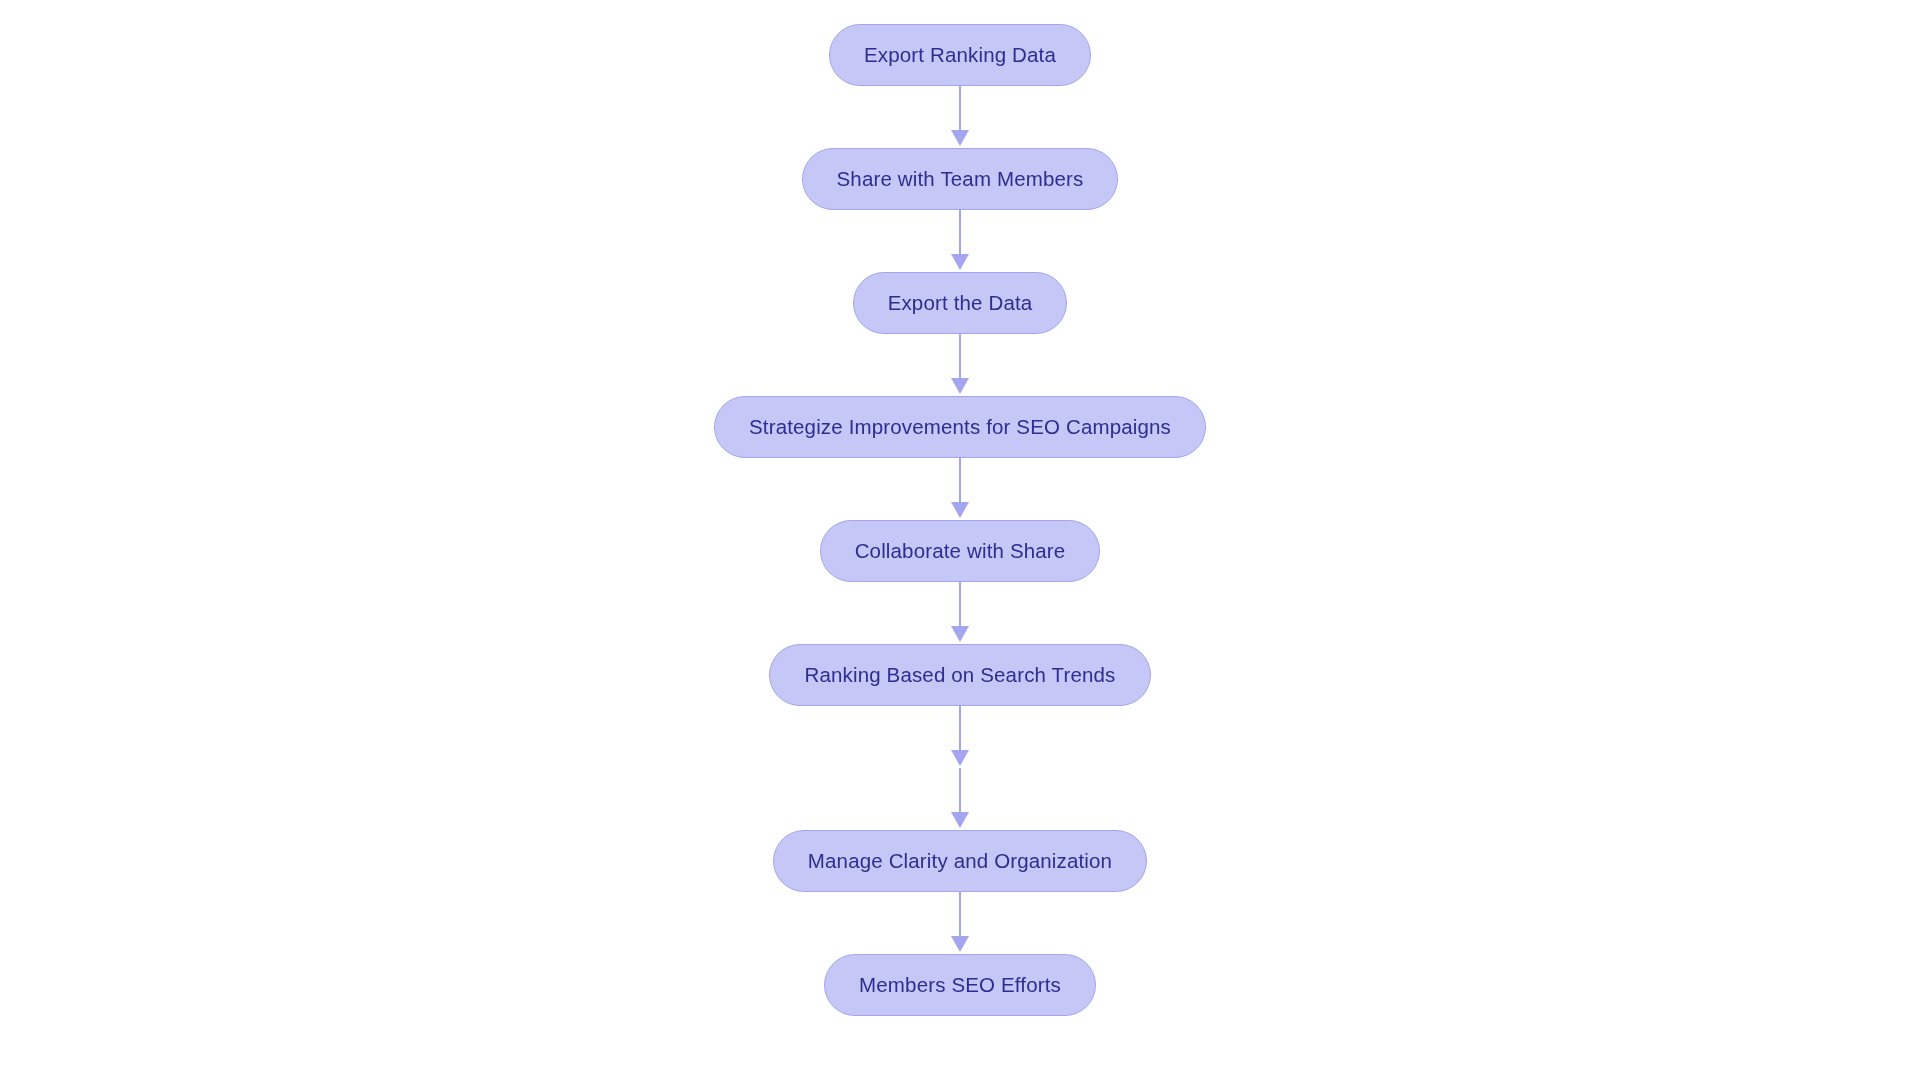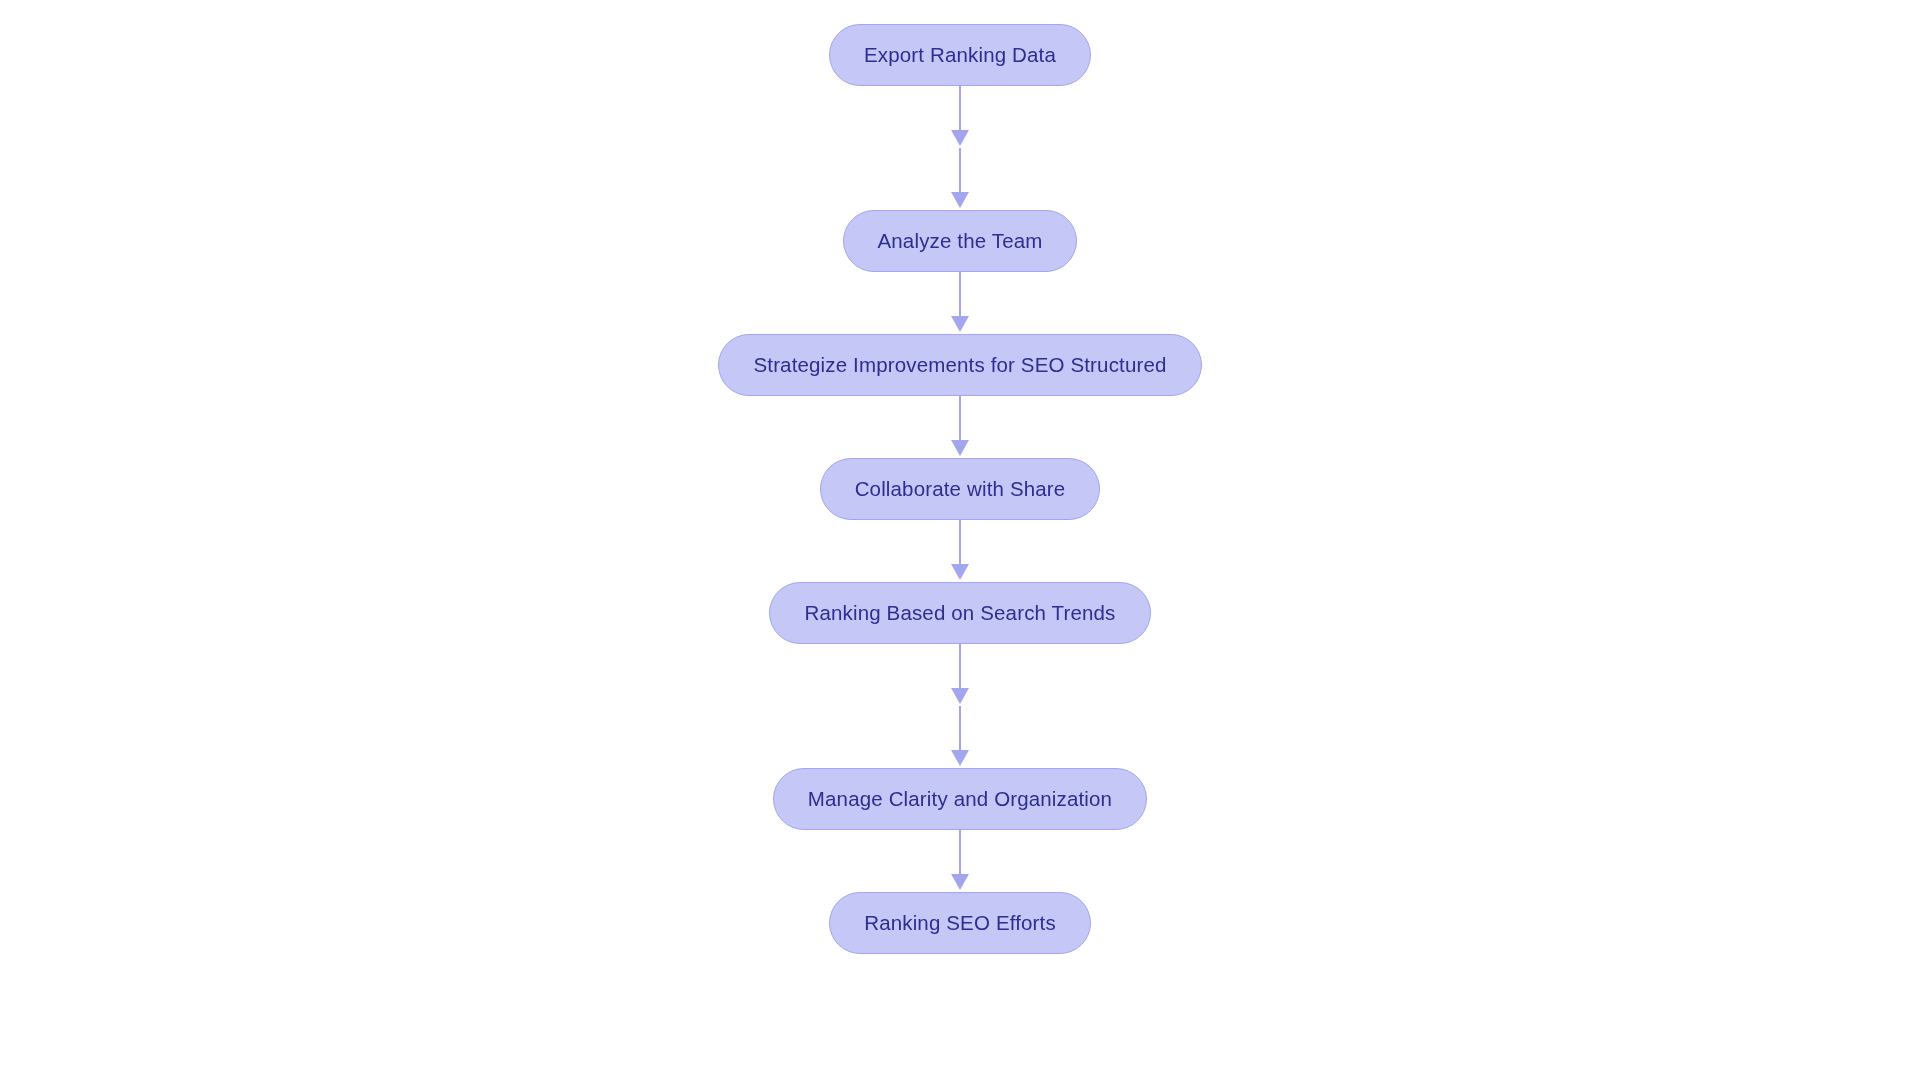--- a/index.html
+++ b/index.html
@@ -88,37 +88,40 @@
 
     <div class="flow-node">
       <span>Export Ranking Data</span>
     </div>
 
     <div class="flow-connector">
       <div class="conn-line"></div>
       <div class="conn-head"></div>
     </div>
 
-
-    <div class="flow-connector">
-      <div class="conn-line"></div>
-      <div class="conn-head"></div>
-    </div>
-
     <div class="flow-node">
-      <span>Analyze the Team</span>
+      <span>Share with Team Members</span>
     </div>
 
     <div class="flow-connector">
       <div class="conn-line"></div>
       <div class="conn-head"></div>
     </div>
 
     <div class="flow-node">
-      <span>Strategize Improvements for SEO Structured</span>
+      <span>Export the Data</span>
+    </div>
+
+    <div class="flow-connector">
+      <div class="conn-line"></div>
+      <div class="conn-head"></div>
+    </div>
+
+    <div class="flow-node">
+      <span>Strategize Improvements for SEO Campaigns</span>
     </div>
 
     <div class="flow-connector">
       <div class="conn-line"></div>
       <div class="conn-head"></div>
     </div>
 
     <div class="flow-node">
       <span>Collaborate with Share</span>
     </div>
@@ -146,17 +149,17 @@
     <div class="flow-node">
       <span>Manage Clarity and Organization</span>
     </div>
 
     <div class="flow-connector">
       <div class="conn-line"></div>
       <div class="conn-head"></div>
     </div>
 
     <div class="flow-node">
-      <span>Ranking SEO Efforts</span>
+      <span>Members SEO Efforts</span>
     </div>
 
   </div>
 </div>
 
 </body></html>

